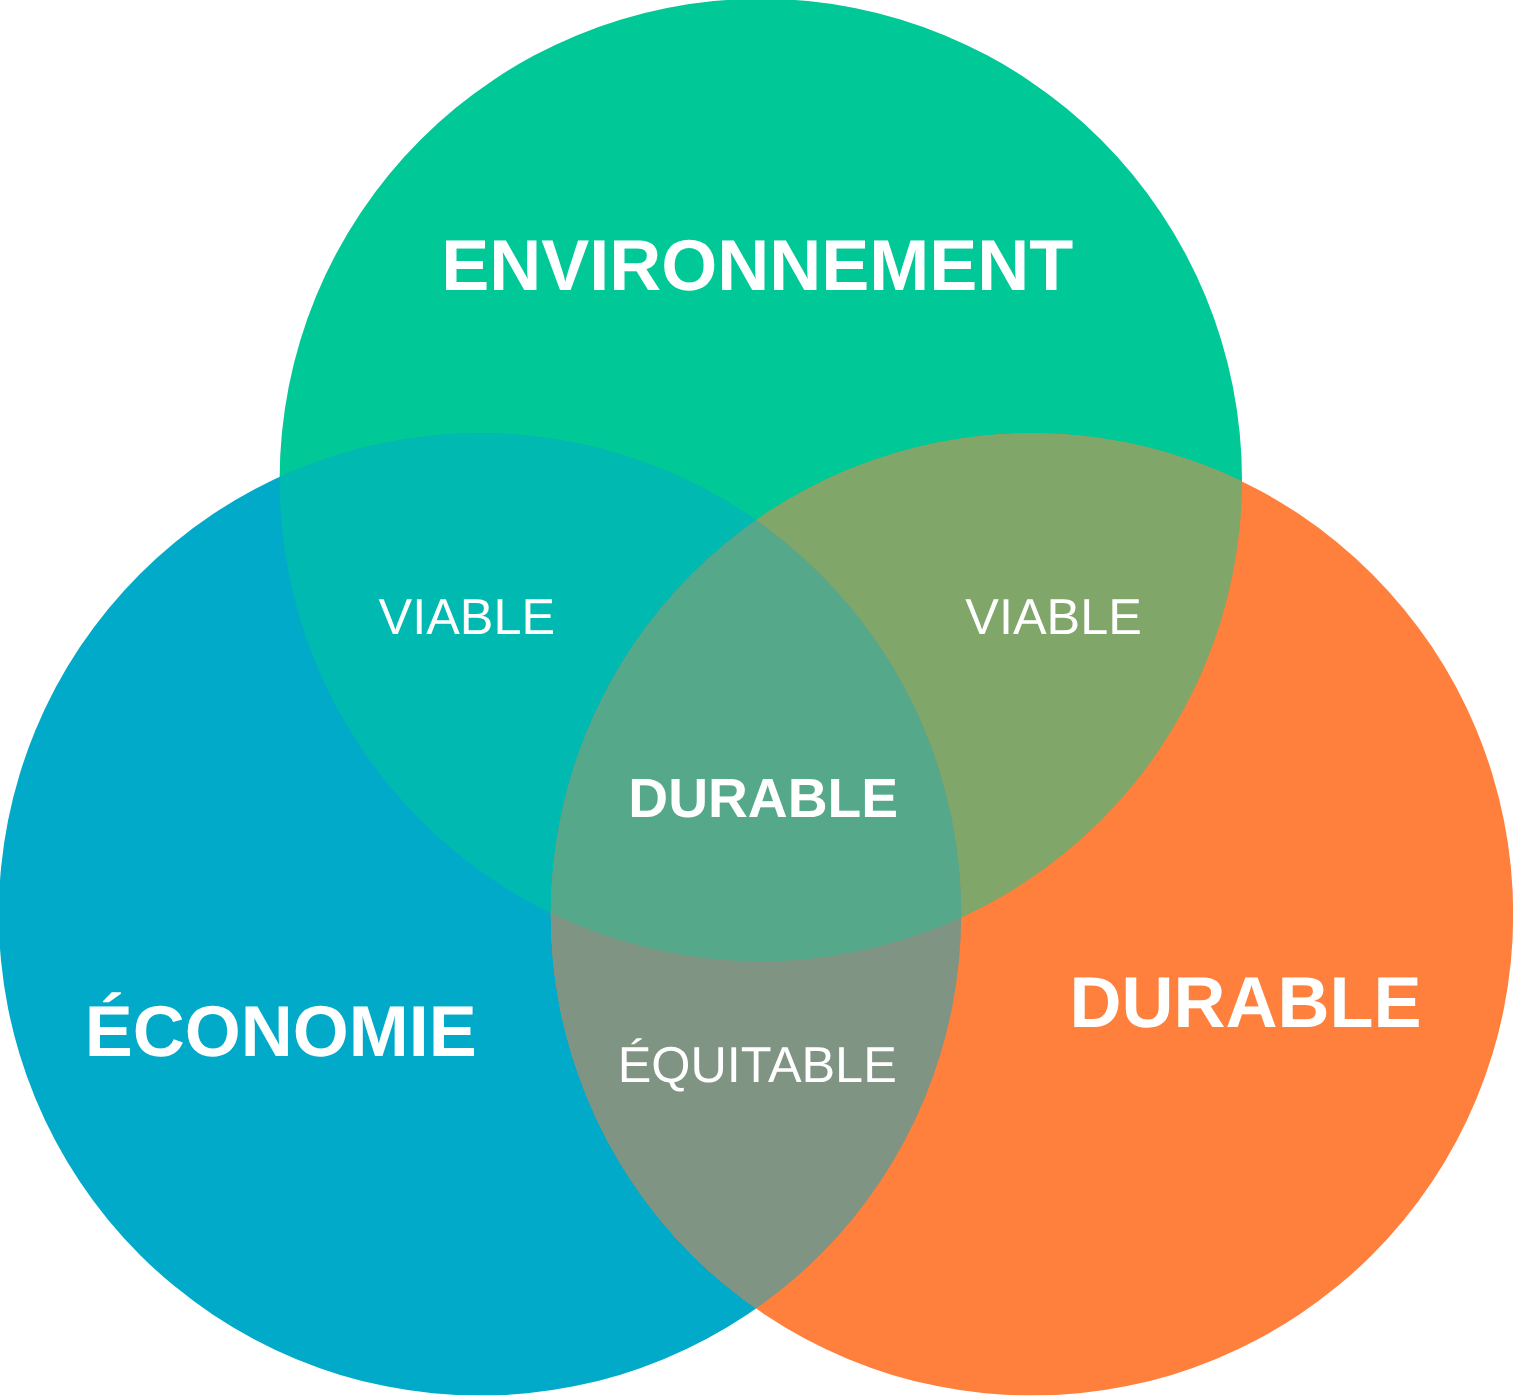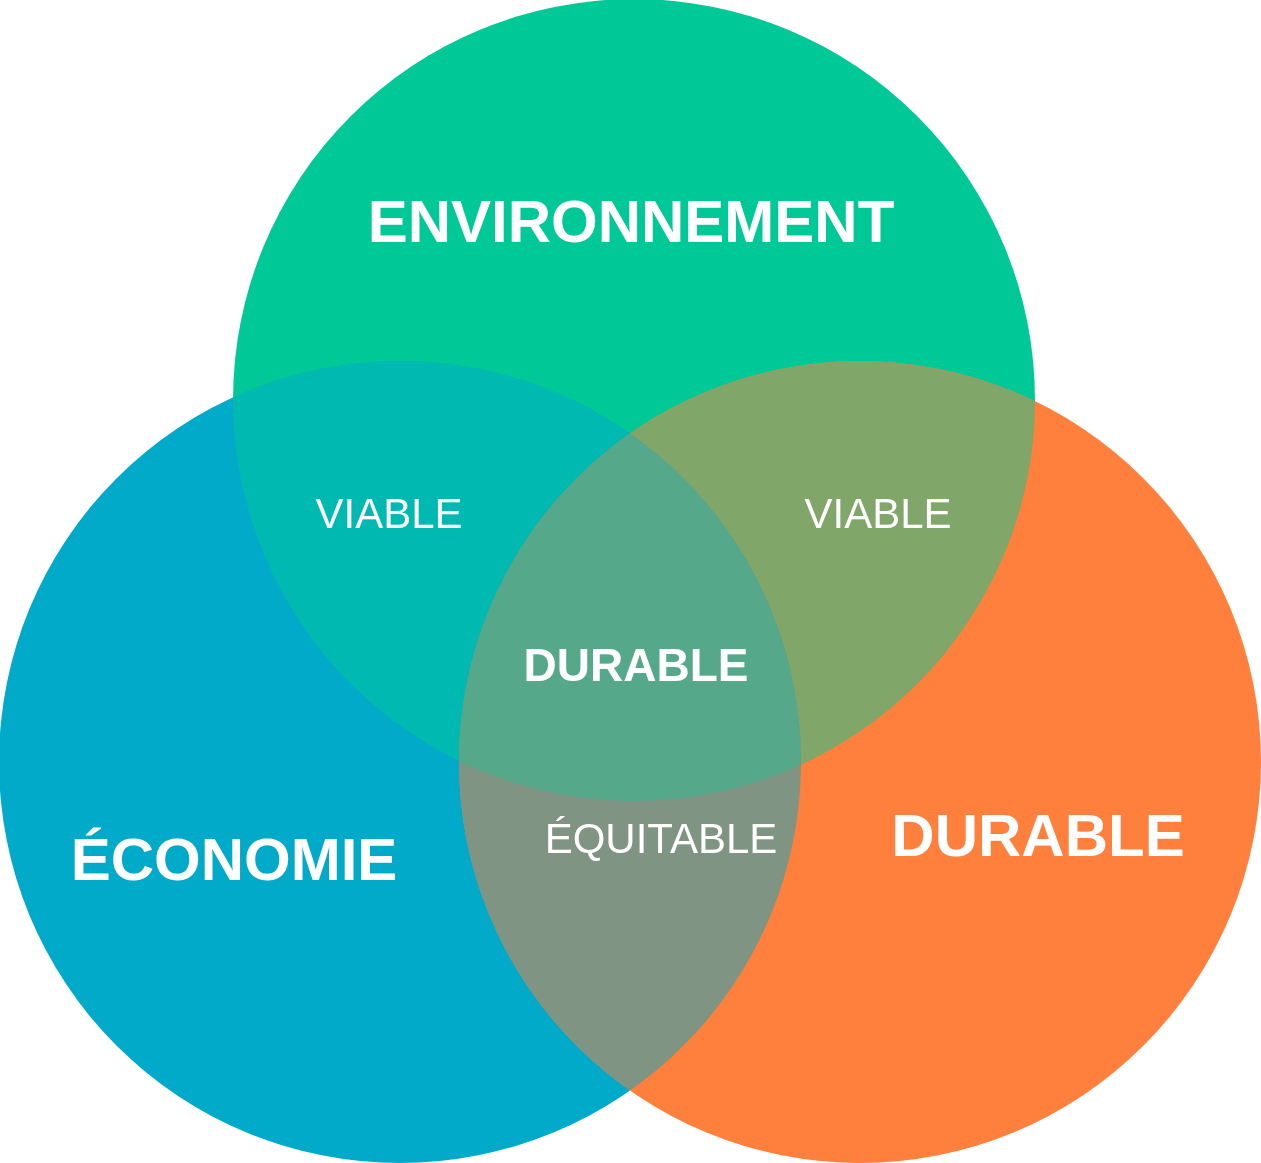--- a/index.html
+++ b/index.html
@@ -46,13 +46,13 @@
     </g>
   </g>
 </svg>
 
 <div class="lbl big" style="left:631px; top:222px;">ENVIRONNEMENT</div>
 <div class="lbl big" style="left:234px; top:860px;">ÉCONOMIE</div>
 <div class="lbl big" style="left:1038px; top:836px;">DURABLE</div>
 <div class="lbl small" style="left:389px; top:514px;">VIABLE</div>
 <div class="lbl small" style="left:878px; top:514px;">VIABLE</div>
 <div class="lbl mid" style="left:636px; top:665px;">DURABLE</div>
-<div class="lbl small" style="left:631px; top:839px;margin-left:30px;">ÉQUITABLE</div>
+<div class="lbl small" style="left:631px; top:888px;">ÉQUITABLE</div>
 
 </body></html>

